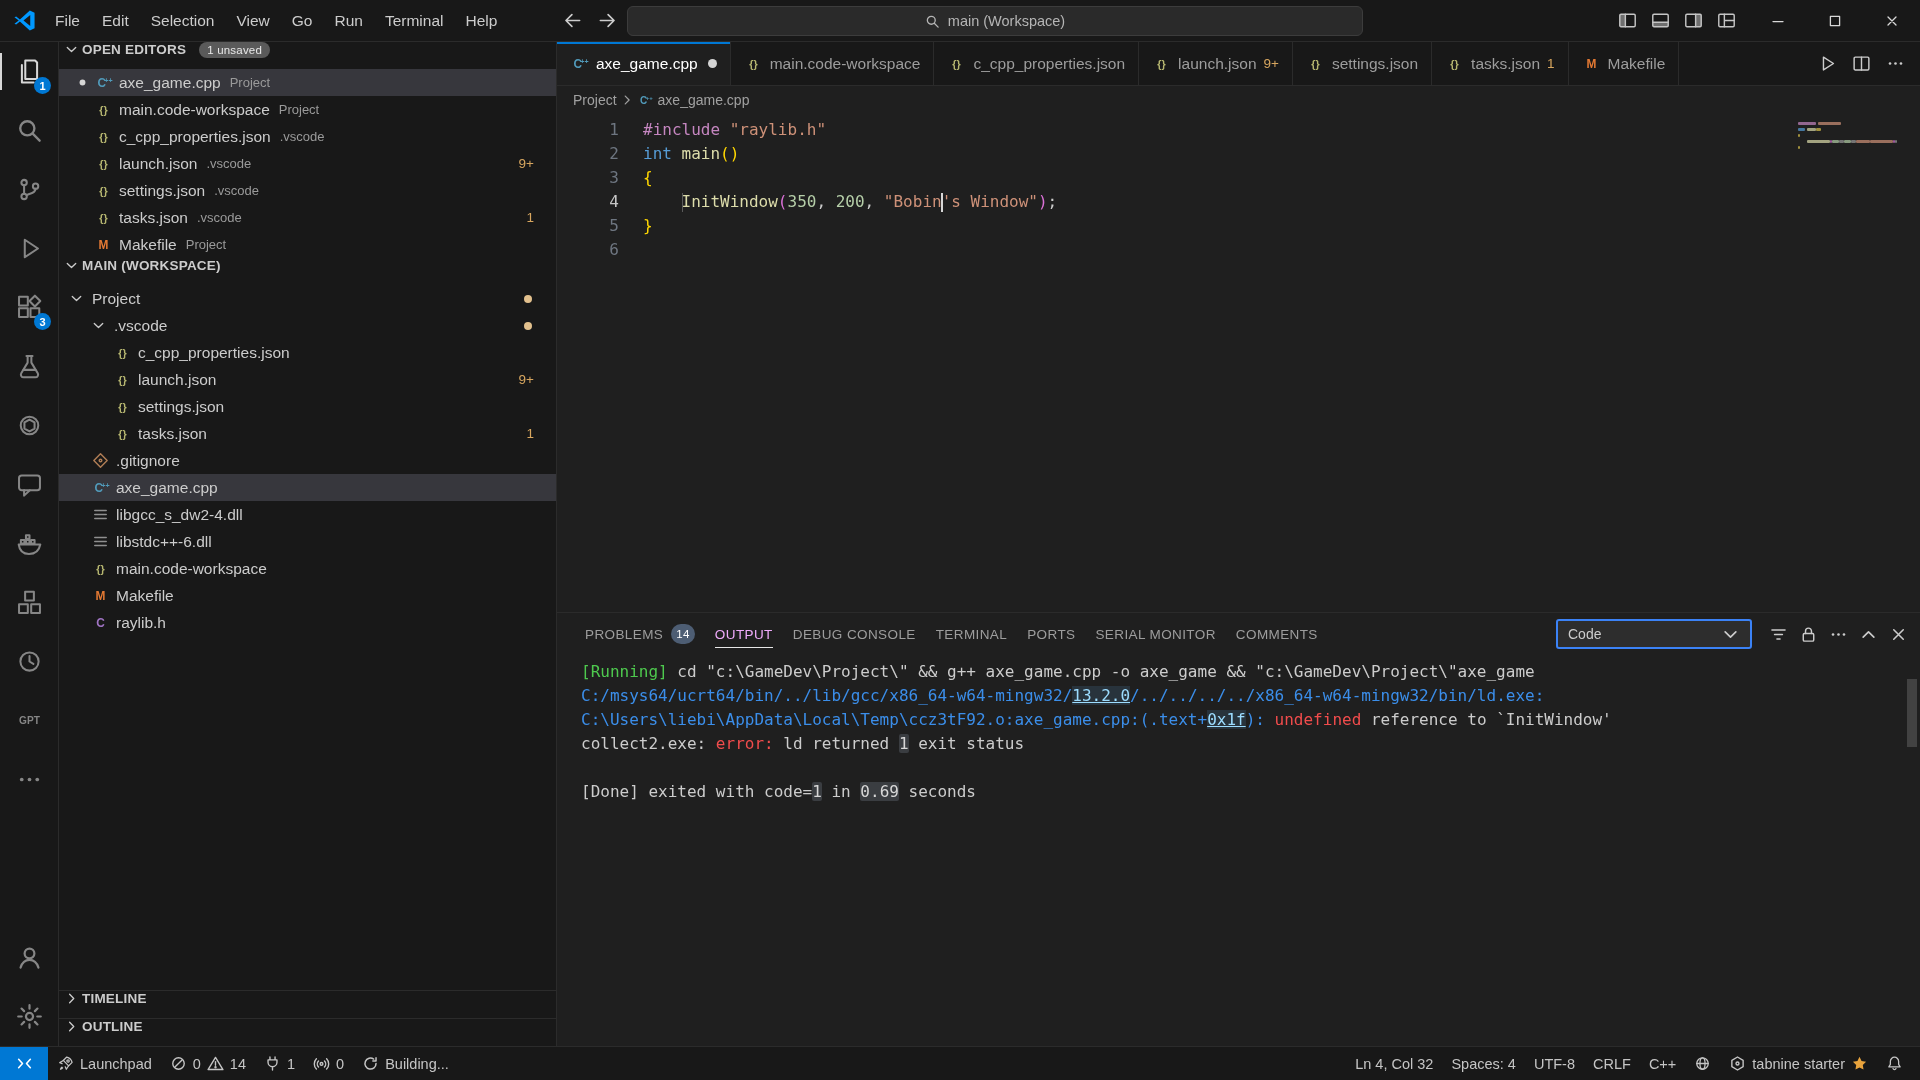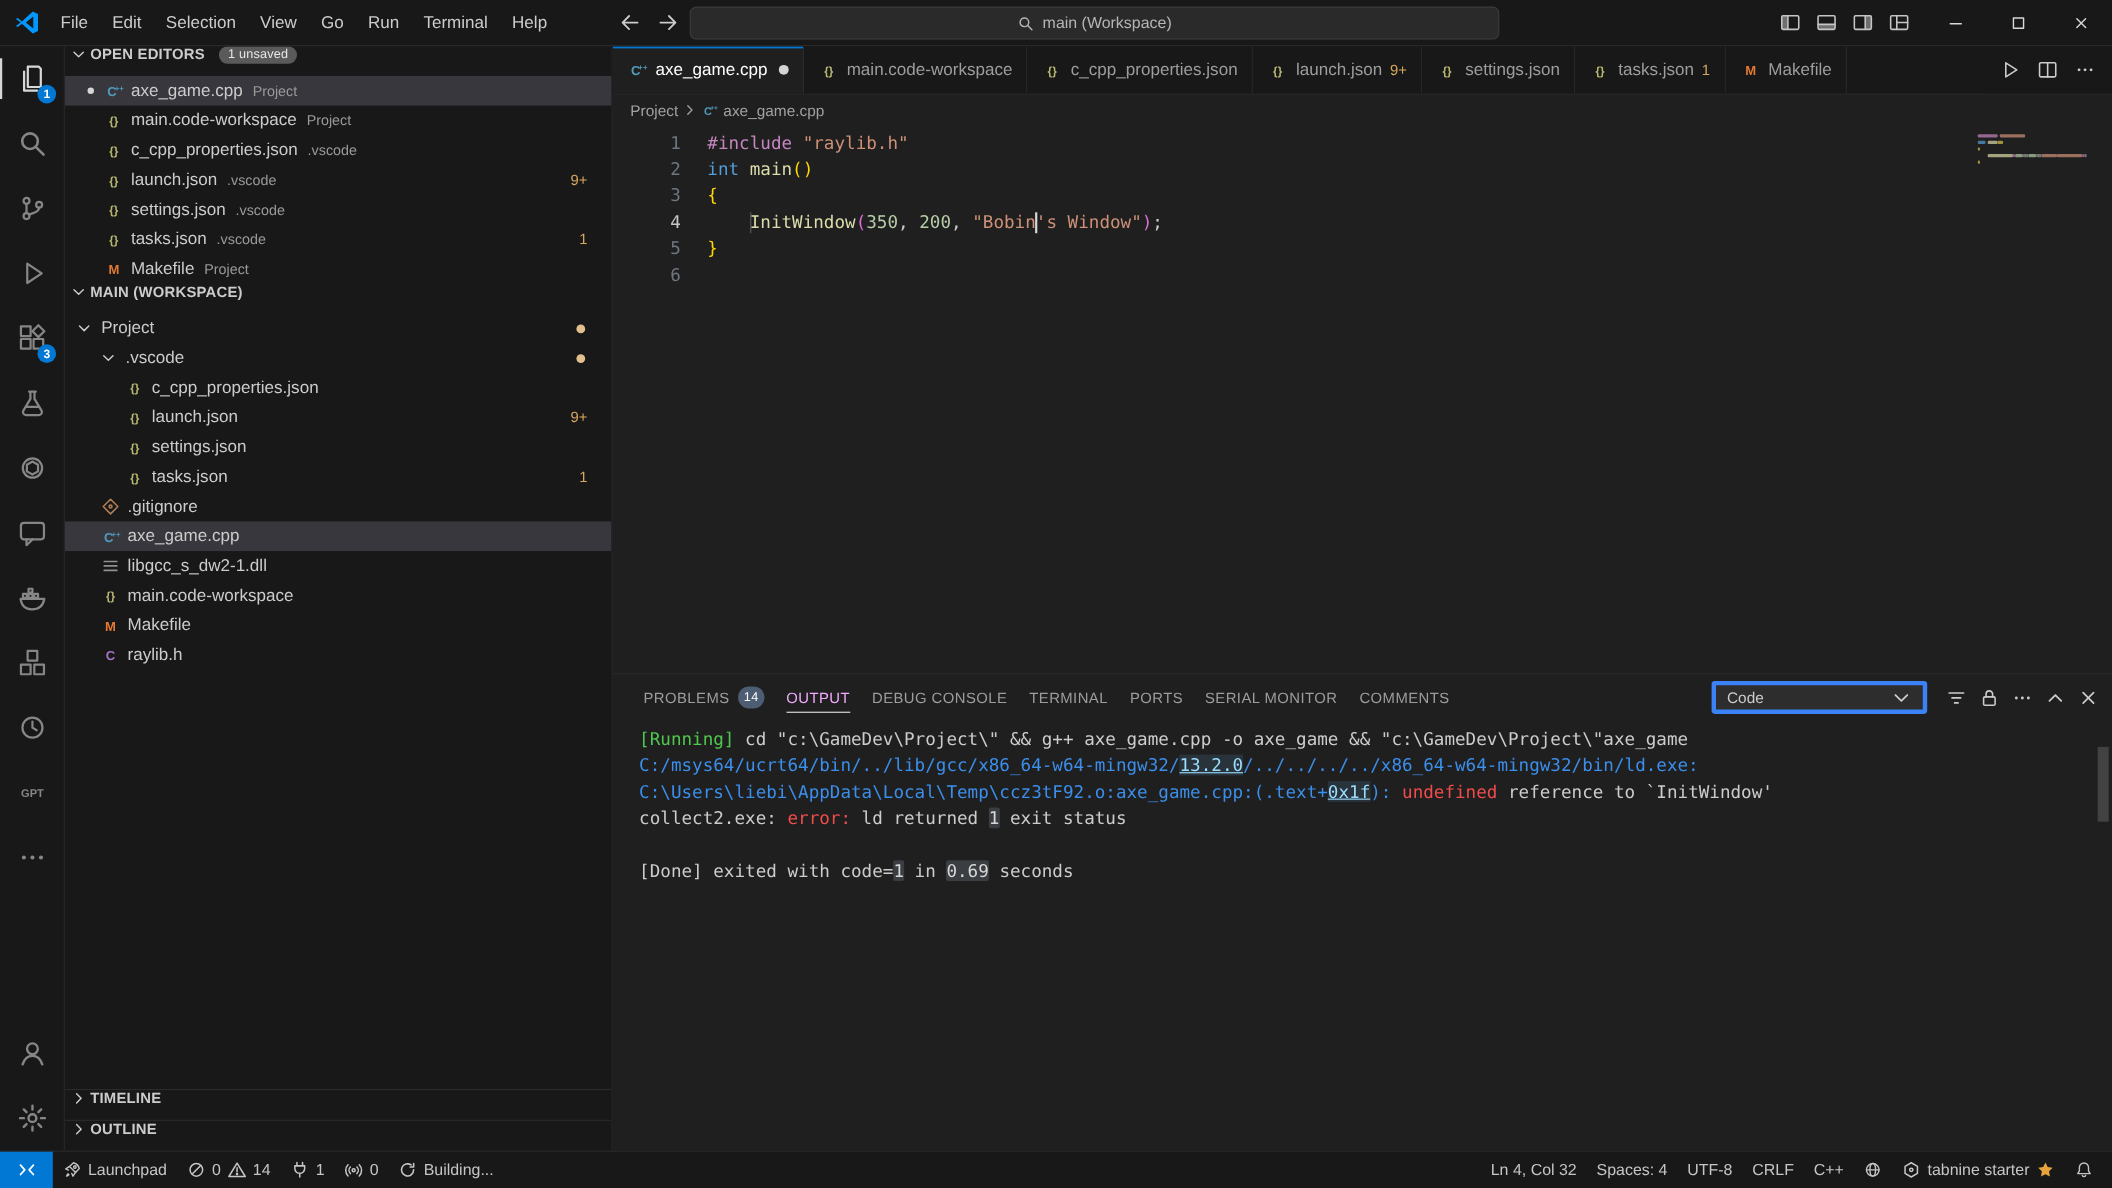--- a/index.html
+++ b/index.html
@@ -88,21 +88,21 @@
   .mm-num{background:#b5cea8}.mm-b1{background:#d9c24a}.mm-b2{background:#d070d0}.mm-fg{background:#9a9a9a}
   
   .panel{height:434px;flex:0 0 434px;border-top:1px solid #2b2b2b;background:#1f1f1f;display:flex;flex-direction:column;position:relative}
   .panel-header{height:42px;flex:0 0 42px;display:flex;align-items:center;padding:0 12px 0 18px}
   .panel-tabs{display:flex;height:100%}
   .panel-tab{display:flex;align-items:center;gap:8px;padding:0 10px;color:#9d9d9d;font-size:13.5px;letter-spacing:.4px;position:relative;white-space:nowrap}
   .panel-tab.active{color:#f0abfc}
   .panel-tab.active::after{content:'';position:absolute;bottom:7px;left:10px;right:10px;height:1.5px;background:#e7e7e7}
   .panel-badge{background:var(--panel-badge,#4d5d73);color:#fff;font-size:11.5px;min-width:20px;height:20px;border-radius:10px;display:flex;align-items:center;justify-content:center;padding:0 5px}
   .panel-actions{margin-left:auto;display:flex;align-items:center;gap:11px;color:#ccc}
-  .channel-select{width:196px;height:30px;background:#2d2d2d;border:4px solid #3b82f6;border-radius:3px;display:flex;align-items:center;justify-content:space-between;padding:0 10px;font-size:14px;color:#ccc;margin-right:6px}
+  .channel-select{width:196px;height:30px;background:#2d2d2d;border:2px solid #3b82f6;border-radius:3px;display:flex;align-items:center;justify-content:space-between;padding:0 10px;font-size:14px;color:#ccc;margin-right:6px}
   .panel-actions .ic svg{width:19px;height:19px}
   .output{flex:1;font-family:"DejaVu Sans Mono","Liberation Mono",monospace;font-size:16px;line-height:24px;padding:5px 0 0 24px;overflow:hidden;white-space:pre}
   .out-line{height:24px}
   .out-fg{color:#cccccc}
   .out-green{color:var(--out-green,#4ec94e)}
   .out-blue{color:var(--out-blue,#3b8eea)}
   .out-bluehl{color:#9cdcfe;background:rgba(86,156,214,.16);text-decoration:underline}
   .out-red{color:var(--error,#f14c4c)}
   .out-numhl{color:#d7d7d7;background:#3a3d41;border-radius:2px}
   .panel-scrollbar{position:absolute;right:3px;top:66px;width:10px;height:68px;background:rgba(121,121,121,.4)}
@@ -515,21 +515,29 @@
                 </svg>
               </span>
               <span class="file-name" data-interactable="false">axe_game.cpp</span>
             </div>
             <div class="tree-row" style="padding-left:32px" data-interactable="true">
               <span class="ic fic col-dim" data-interactable="false">
                 <svg viewBox="0 0 16 16" fill="none" stroke="currentColor" stroke-width="1.3" stroke-linecap="round" stroke-linejoin="round">
                   <path d="M3.2 4.6h9.6M3.2 8h9.6M3.2 11.4h9.6"></path>
                 </svg>
               </span>
-              <span class="file-name" data-interactable="false">libgcc_s_dw2-1.dll</span>
+              <span class="file-name" data-interactable="false">libgcc_s_dw2-4.dll</span>
+            </div>
+            <div class="tree-row" style="padding-left:32px" data-interactable="true">
+              <span class="ic fic col-dim" data-interactable="false">
+                <svg viewBox="0 0 16 16" fill="none" stroke="currentColor" stroke-width="1.3" stroke-linecap="round" stroke-linejoin="round">
+                  <path d="M3.2 4.6h9.6M3.2 8h9.6M3.2 11.4h9.6"></path>
+                </svg>
+              </span>
+              <span class="file-name" data-interactable="false">libstdc++-6.dll</span>
             </div>
             <div class="tree-row" style="padding-left:32px" data-interactable="true">
               <span class="ic fic" data-interactable="false">
                 <svg viewBox="0 0 16 16">
                   <text x="8" y="11.6" text-anchor="middle" font-family="sans-serif" font-weight="bold" font-size="9" fill="#b8b871">{}</text>
                 </svg>
               </span>
               <span class="file-name" data-interactable="false">main.code-workspace</span>
             </div>
             <div class="tree-row" style="padding-left:32px" data-interactable="true">

